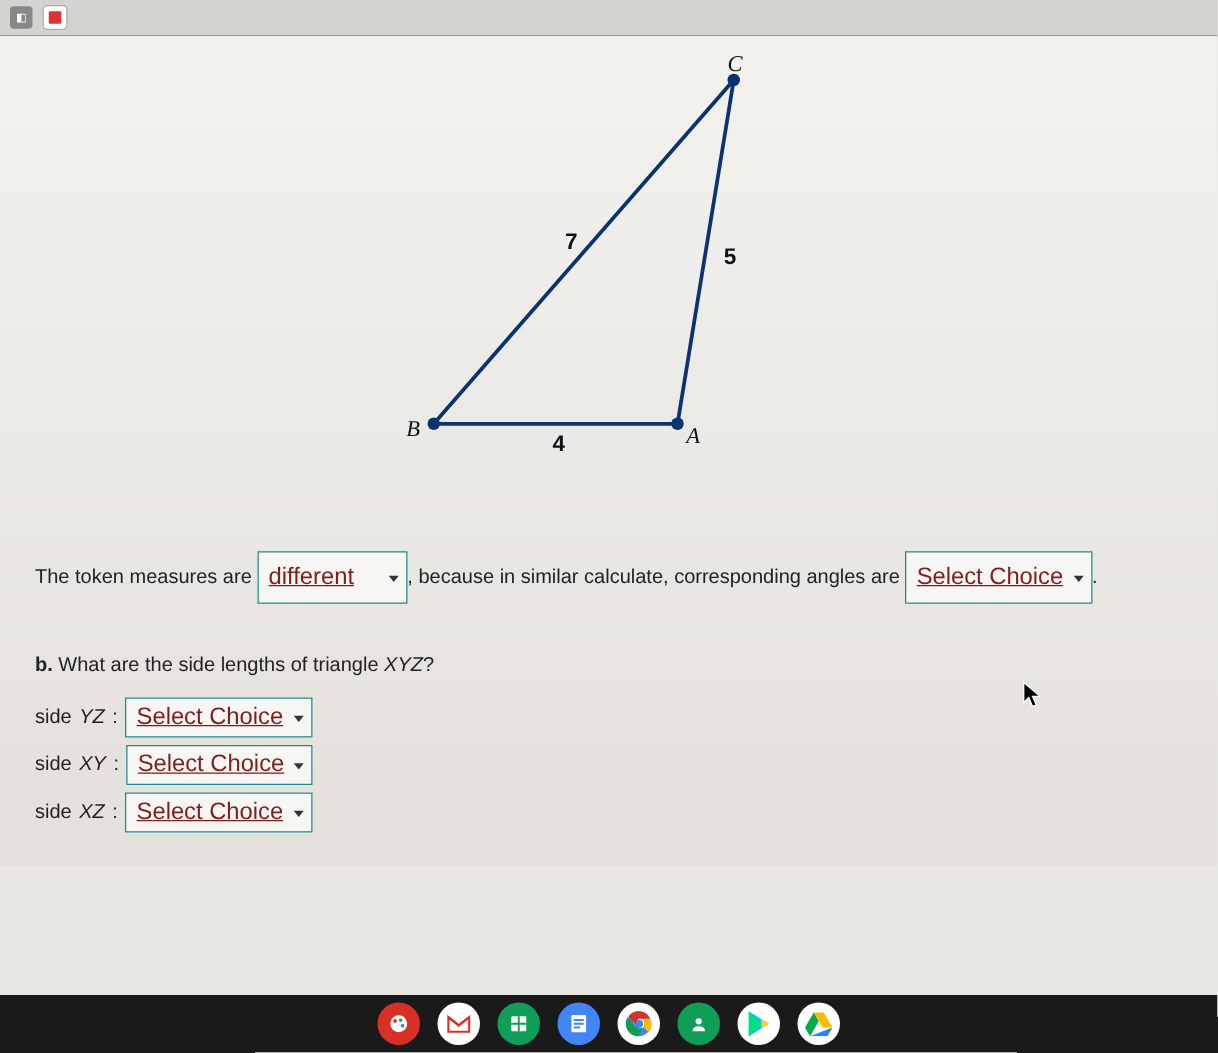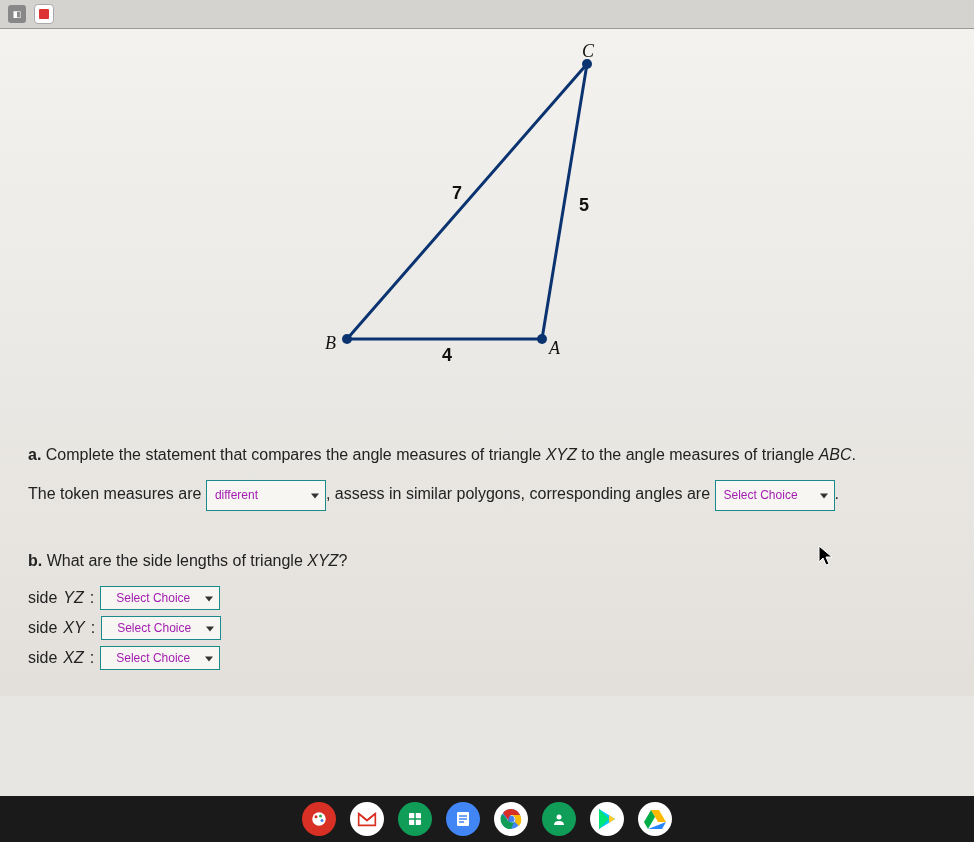--- a/index.html
+++ b/index.html
@@ -52,28 +52,29 @@
       padding: 10px 0 30px 0;
     }
     svg.triangle { width: 400px; height: 360px; }
     .qtext { font-size: 16px; color: #222; margin: 12px 0; line-height: 1.7; }
     .qtext .bold { font-weight: bold; }
     .italic { font-style: italic; }
     .select {
       display: inline-block;
       border: 1px solid #1b8a8a;
       background: #f7f6f3;
-      color: #a21caf;
-      font-size: 12px;
+      color: #7f1d1d;
+      font-size: 19px;
       padding: 4px 22px 4px 8px;
       position: relative;
       min-width: 120px;
       font-family: inherit;
       vertical-align: middle;
       cursor: pointer;
+      text-decoration: underline;
     }
     .select::after {
       content: "";
       position: absolute;
       right: 6px;
       top: 50%;
       transform: translateY(-30%);
       border-left: 4px solid transparent;
       border-right: 4px solid transparent;
       border-top: 5px solid #333;
@@ -129,27 +130,24 @@
       <circle cx="255" cy="300" r="5" fill="#0a3370"></circle>
       <text x="295" y="18" class="vlabel">C</text>
       <text x="38" y="310" class="vlabel">B</text>
       <text x="262" y="315" class="vlabel">A</text>
       <text x="165" y="160" class="slabel">7</text>
       <text x="292" y="172" class="slabel">5</text>
       <text x="155" y="322" class="slabel">4</text>
     </svg>
   </div>
 
-  <p class="qtext">
-    <span class="bold">a.</span><span> Complete the statement that compares the angle measures of triangle </span><span class="italic">XYZ</span><span> to the angle measures of triangle </span><span class="italic">ABC</span><span>.</span>
-  </p>
 
   <p class="qtext">
     <span>The token measures are </span>
-    <span class="select">different</span><span>, assess in similar polygons, corresponding angles are </span>
+    <span class="select">different</span><span>, because in similar calculate, corresponding angles are </span>
     <span class="select">Select Choice</span><span>.</span>
   </p>
 
   <p class="qtext" style="margin-top:36px;">
     <span class="bold">b.</span><span> What are the side lengths of triangle </span><span class="italic">XYZ</span><span>?</span>
   </p>
 
   <div class="row">
     <span>side </span>
       <span class="italic">YZ</span>

